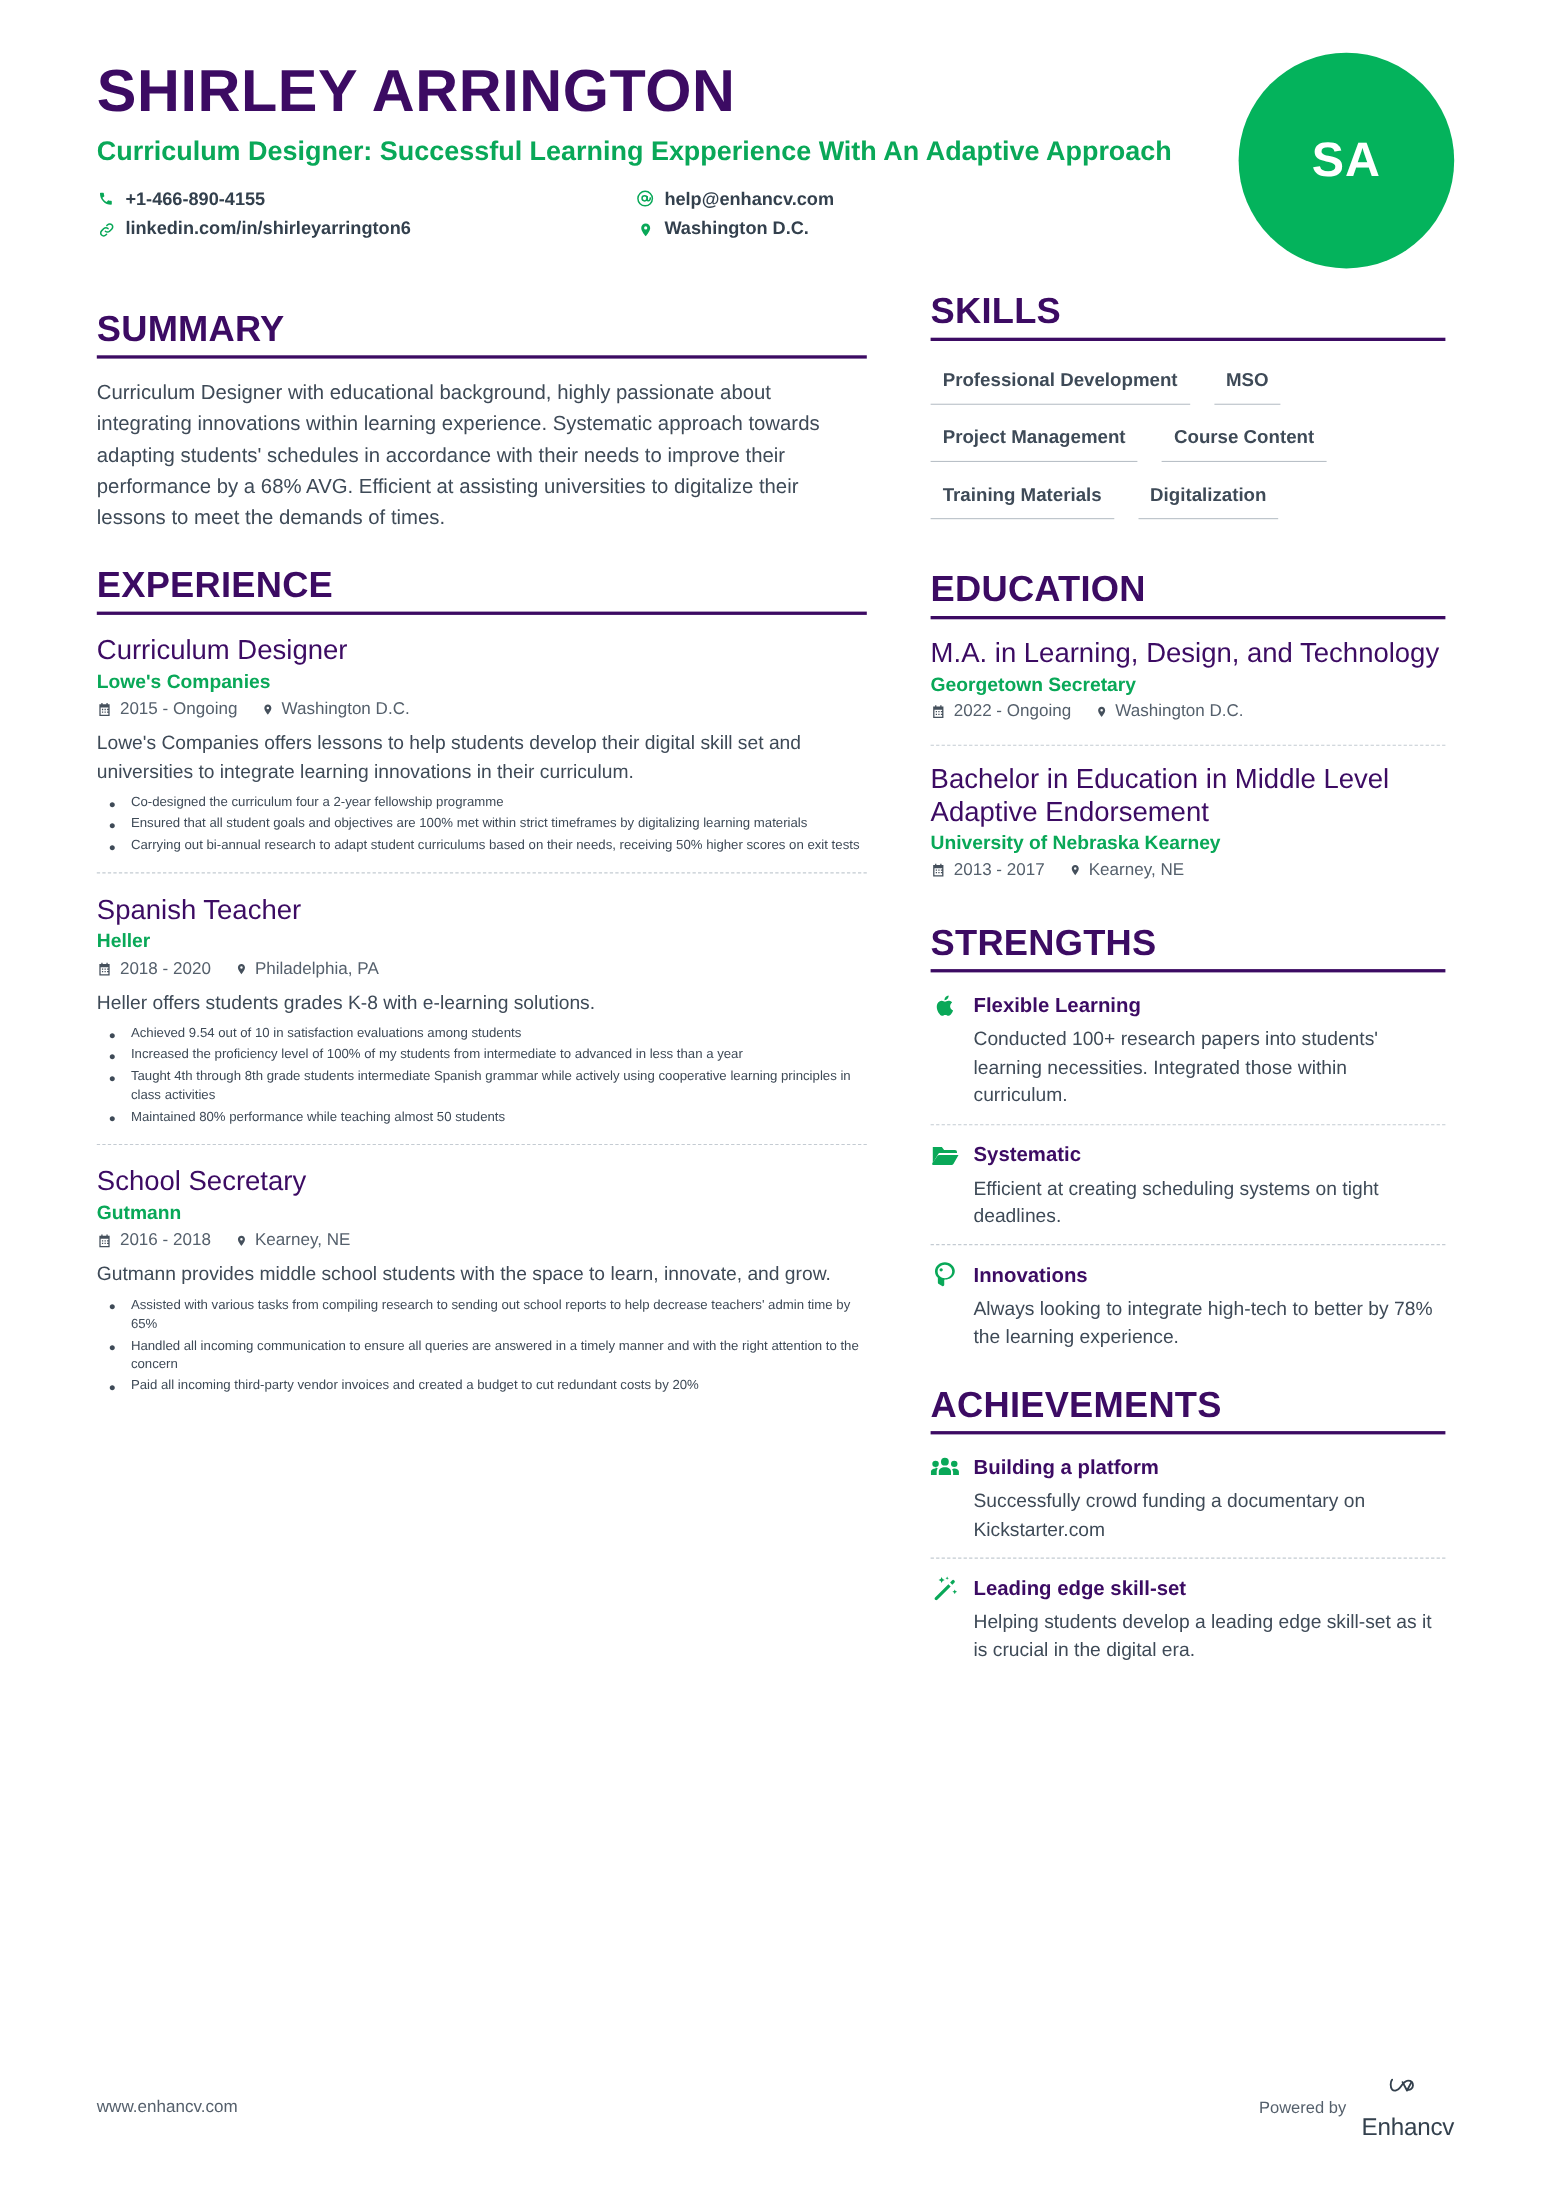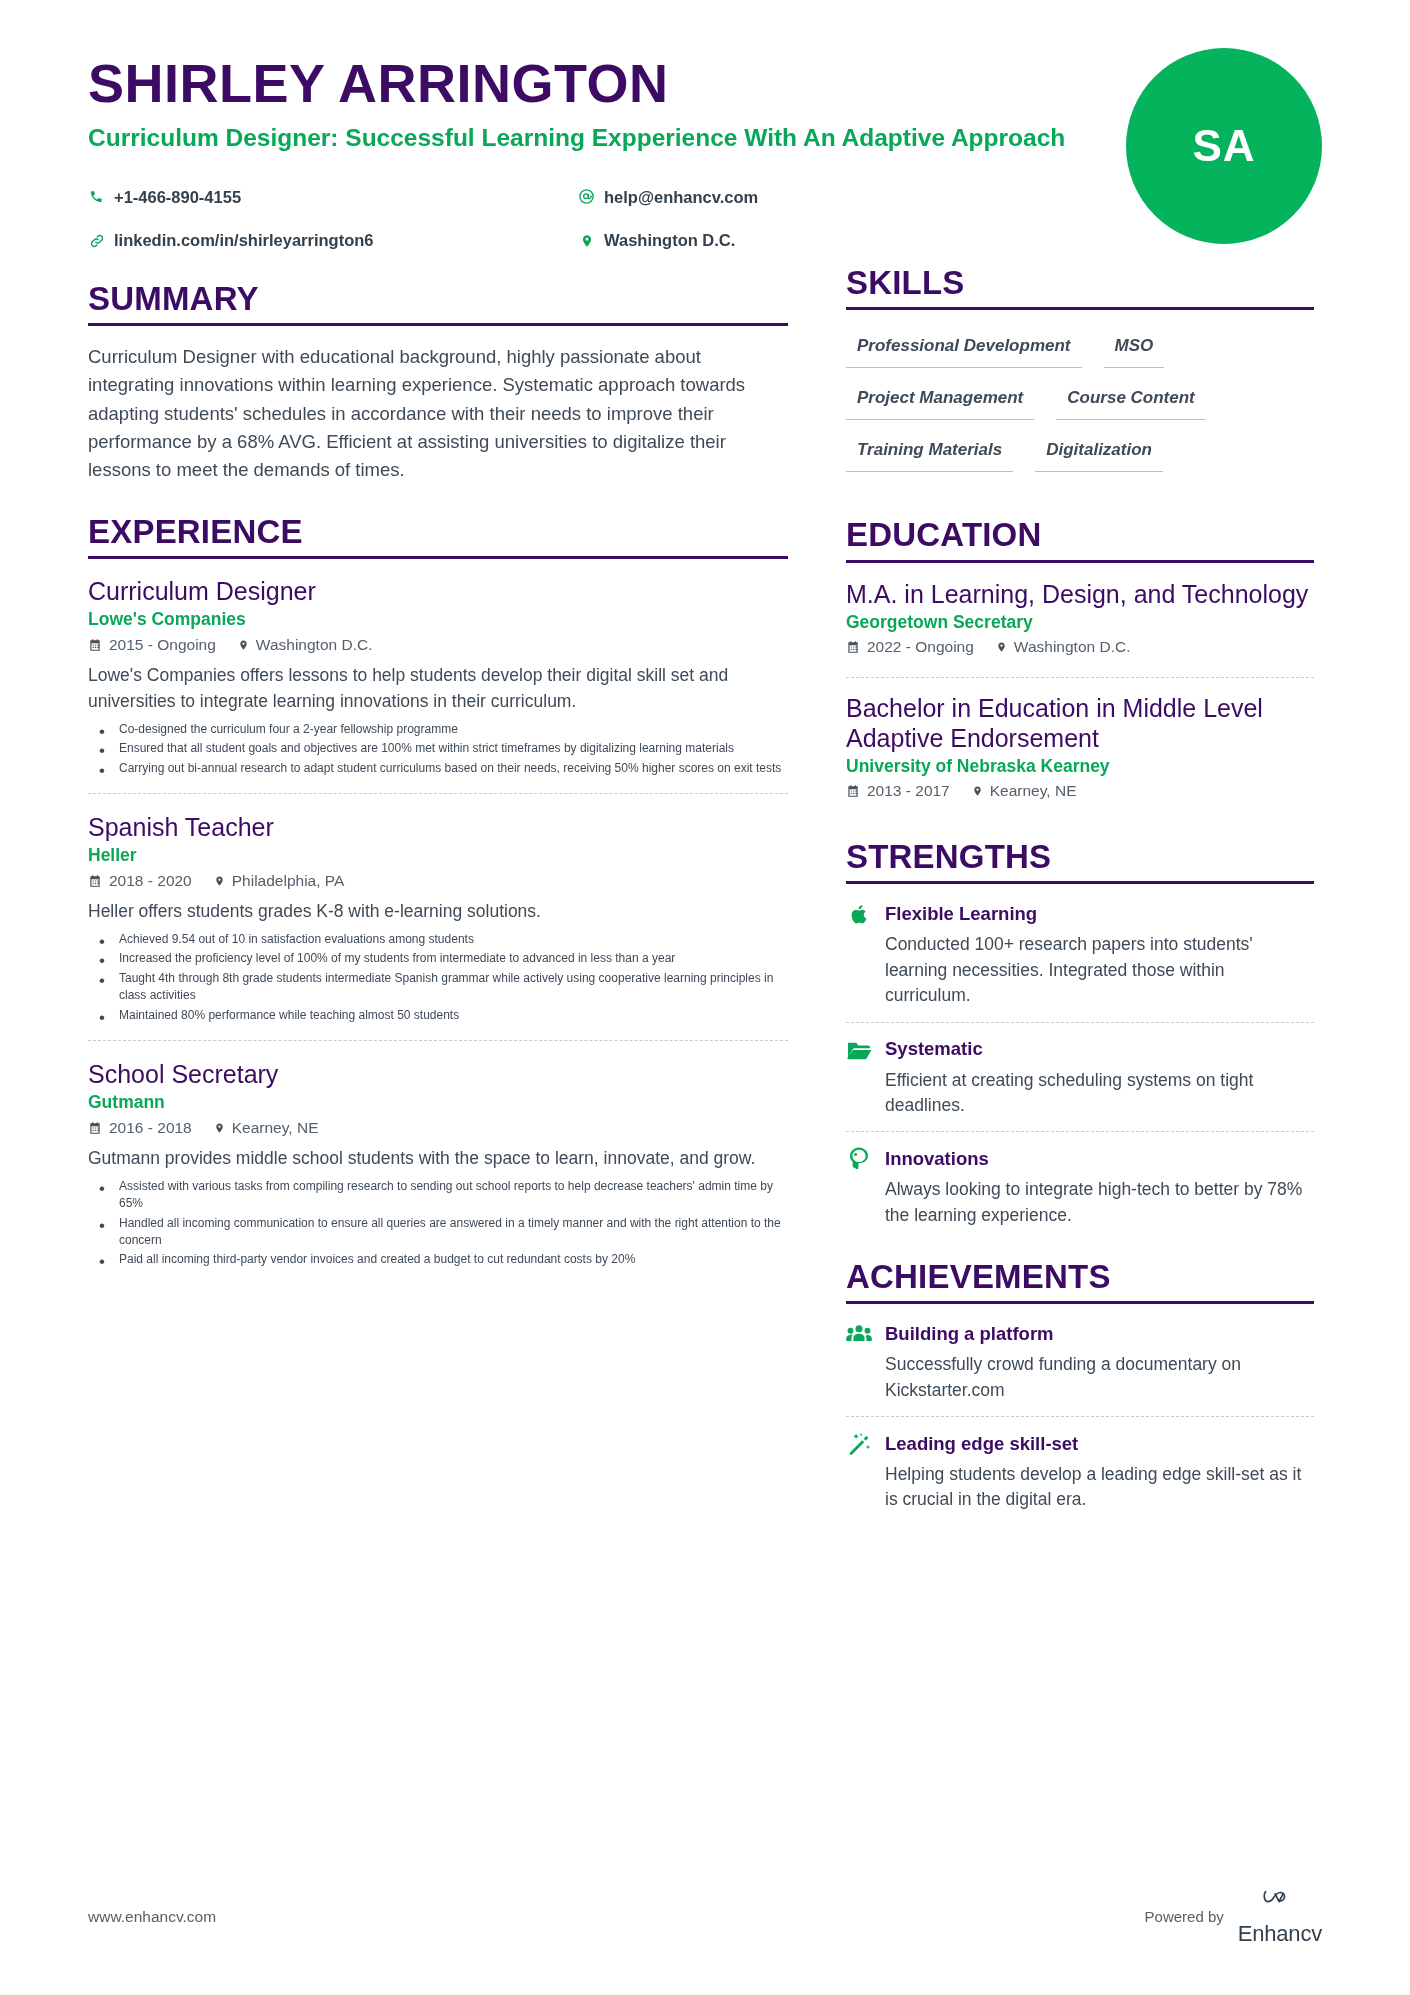--- a/index.html
+++ b/index.html
@@ -50,21 +50,20 @@
     max-width: 830px;
   }
   .contact-item {
     display: flex;
     align-items: center;
     gap: 9px;
     font-size: 16.5px;
     font-weight: bold;
     color: #33404d;
     line-height: 1.25;
-    margin-top: 16px;
   }
   .contact-item .ci {
     color: #09a858;
     display: inline-flex;
     width: 17px;
     justify-content: center;
     align-items: center;
     flex: none;
   }
   .avatar {
@@ -169,21 +168,20 @@
     color: #3e4a57;
     font-size: 17px;
   }
 
   
   .skills-wrap {
     display: flex;
     flex-wrap: wrap;
     gap: 0px 22px;
     margin-bottom: 34px;
-    font-style: italic;
   }
   .skill {
     font-size: 17px;
     font-weight: bold;
     color: #3e4a57;
     padding: 9px 11px 11px 11px;
     border-bottom: 1.5px solid #b9c0c7;
     margin-bottom: 11px;
     white-space: nowrap;
   }

